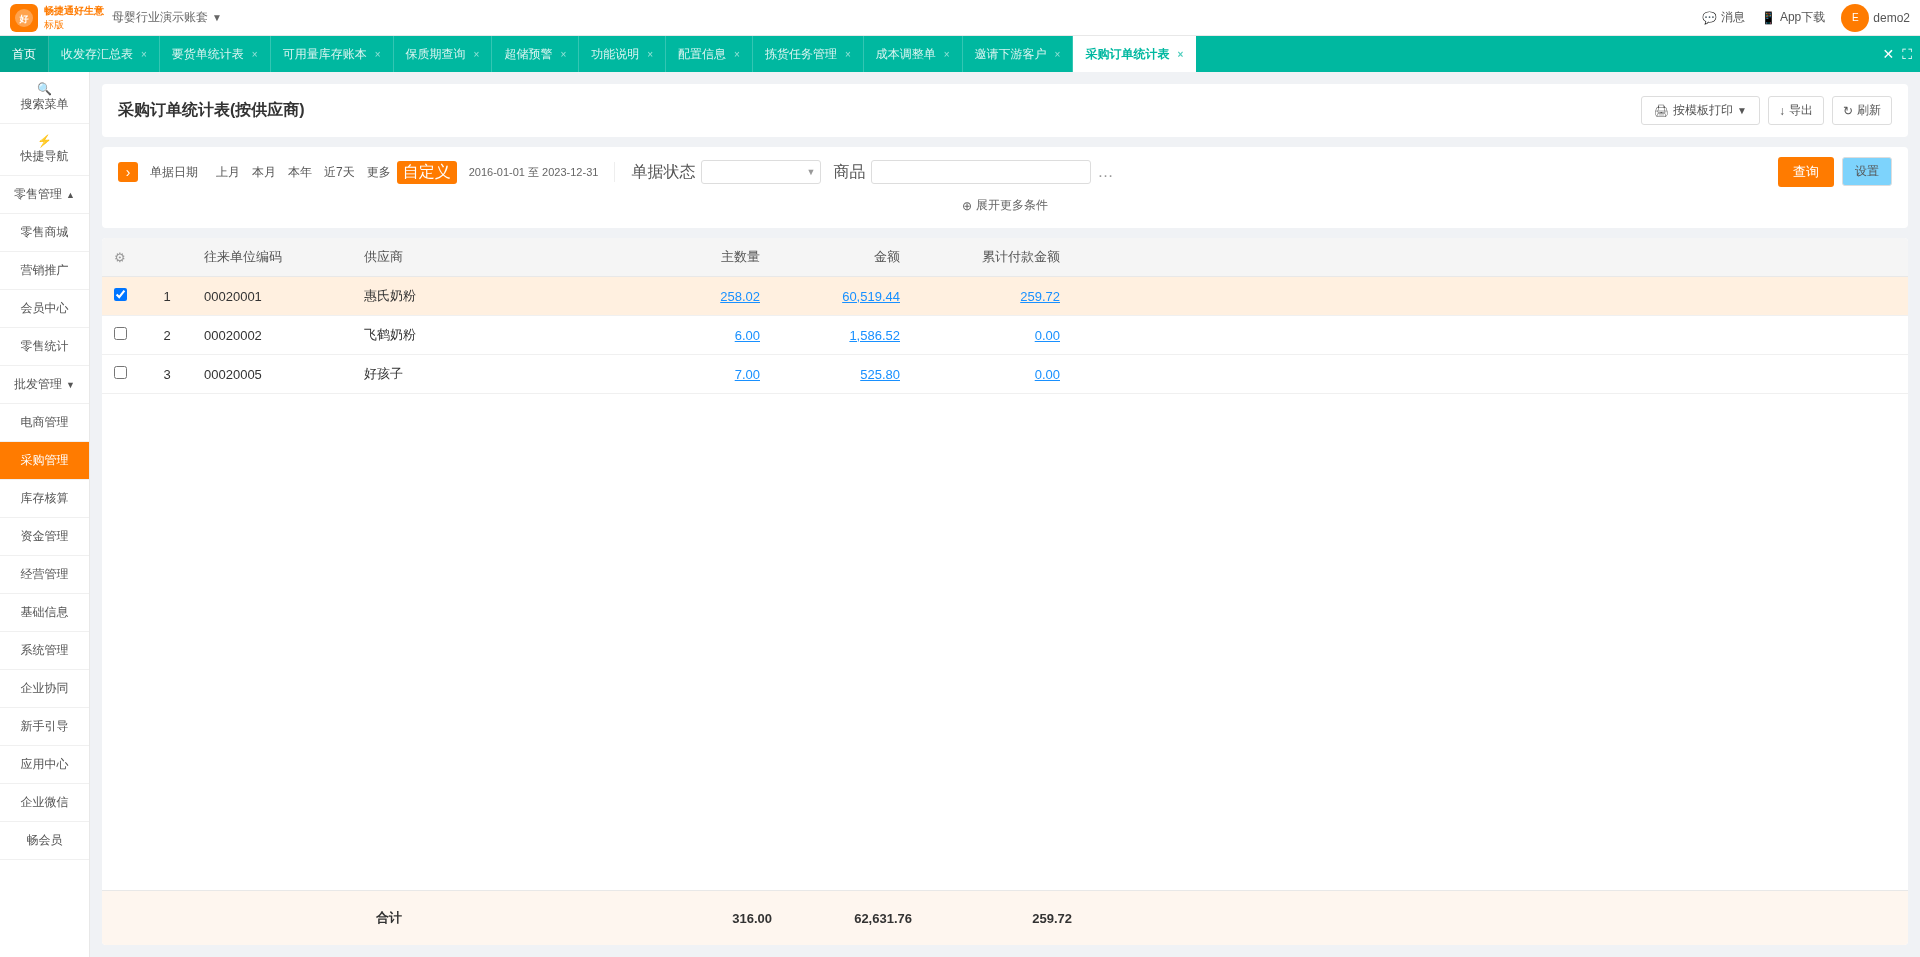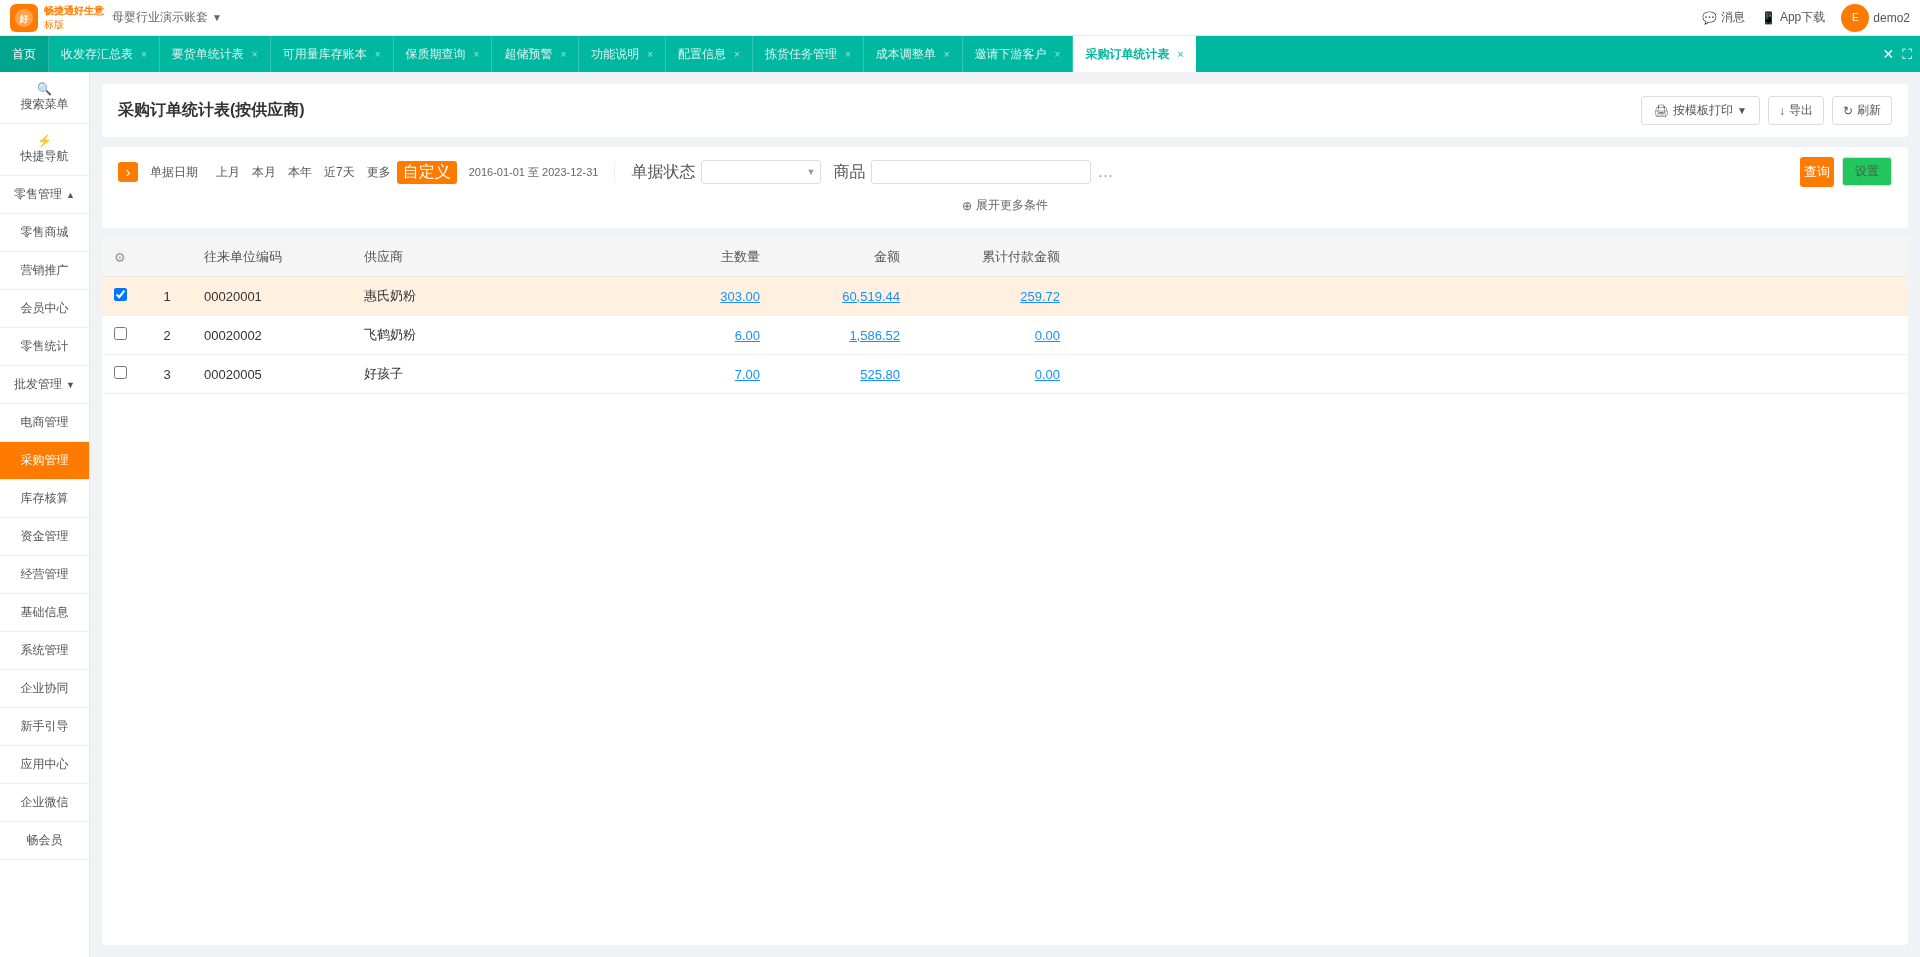--- a/index.html
+++ b/index.html
@@ -57,22 +57,22 @@
     .date-range { color: #666; font-size: 11px; }
     .filter-divider { width: 1px; height: 20px; background: #eee; margin: 0 4px; }
     .filter-field { display: flex; align-items: center; gap: 6px; }
     .filter-field label { color: #555; font-size: 16px; white-space: nowrap; }
     .filter-select { border: 1px solid #ddd; padding: 4px 24px 4px 8px; border-radius: 3px; font-size: 12px; background: white; appearance: none; min-width: 120px; color: #333; position: relative; }
     .select-wrapper { position: relative; display: inline-flex; align-items: center; }
     .select-wrapper::after { content: '▼'; position: absolute; right: 6px; font-size: 9px; color: #999; pointer-events: none; }
     .filter-input { border: 1px solid #ddd; padding: 4px 8px; border-radius: 3px; font-size: 12px; color: #333; min-width: 150px; }
     .expand-bar { display: flex; justify-content: center; padding: 4px 0; margin-top: 6px; }
     .expand-btn { color: #666; font-size: 12px; cursor: pointer; display: flex; align-items: center; gap: 4px; }
-    .btn-query { background: #ff7b00; color: white; border: none; padding: 6px 4px; border-radius: 3px; cursor: pointer; font-size: 13px; }
-    .btn-settings { background: #22c55e; border: 1px solid #ddd; color: #555; padding: 5px 12px; border-radius: 3px; cursor: pointer; font-size: 12px; }
+    .btn-query { background: #ff7b00; color: white; border: none; padding: 6px 15px; border-radius: 3px; cursor: pointer; font-size: 13px; }
+    .btn-settings { background: #7dd3fc; border: 1px solid #ddd; color: #555; padding: 5px 12px; border-radius: 3px; cursor: pointer; font-size: 12px; }
 
     
     .table-area { background: white; border-radius: 4px; flex: 1; overflow: hidden; display: flex; flex-direction: column; }
     .data-table { width: 100%; border-collapse: collapse; }
     .data-table thead tr { background: #f5f5f5; border-bottom: 1px solid #e8e8e8; }
     .data-table th { padding: 10px 12px; text-align: left; color: #555; font-weight: normal; font-size: 13px; border-bottom: 1px solid #e8e8e8; }
     .data-table th.center, .data-table td.center { text-align: center; }
     .data-table th.right, .data-table td.right { text-align: right; }
     .data-table tbody tr { border-bottom: 1px solid #f0f0f0; }
     .data-table tbody tr.selected { background: #fff0e0; }
@@ -337,21 +337,21 @@
                 <th class="col-paid right">累计付款金额</th>
                 <th style="width: auto;"></th>
               </tr>
             </thead>
             <tbody>
               <tr class="selected">
                 <td class="col-check"><input type="checkbox" checked="" style=""></td>
                 <td class="col-seq center">1</td>
                 <td class="col-code">00020001</td>
                 <td class="col-supplier">惠氏奶粉</td>
-                <td class="col-qty right"><span class="link">303.00</span></td>
+                <td class="col-qty right"><span class="link">258.02</span></td>
                 <td class="col-amount right"><span class="link">60,519.44</span></td>
                 <td class="col-paid right"><span class="link">259.72</span></td>
                 <td></td>
               </tr>
               <tr>
                 <td class="col-check"><input type="checkbox" style=""></td>
                 <td class="col-seq center">2</td>
                 <td class="col-code">00020002</td>
                 <td class="col-supplier">飞鹤奶粉</td>
                 <td class="col-qty right"><span class="link">6.00</span></td>
@@ -365,17 +365,33 @@
                 <td class="col-code">00020005</td>
                 <td class="col-supplier">好孩子</td>
                 <td class="col-qty right"><span class="link">7.00</span></td>
                 <td class="col-amount right"><span class="link">525.80</span></td>
                 <td class="col-paid right"><span class="link">0.00</span></td>
                 <td></td>
               </tr>
             </tbody>
           </table>
         </div>
+        <div class="table-footer">
+          <table style="width:100%;border-collapse:collapse;">
+            <tbody>
+                <tr>
+              <td style="width:40px;"></td>
+              <td style="width:50px;"></td>
+              <td style="width:160px;"></td>
+              <td style="width:300px;font-weight:bold;color:#333;">合计</td>
+              <td style="width:120px;text-align:right;font-weight:bold;color:#333;">316.00</td>
+              <td style="width:140px;text-align:right;font-weight:bold;color:#333;">62,631.76</td>
+              <td style="width:160px;text-align:right;font-weight:bold;color:#333;">259.72</td>
+              <td></td>
+            </tr>
+          </tbody>
+            </table>
+        </div>
       </div>
 
     </div>
   </div>
 </div>
 
 </body></html>

